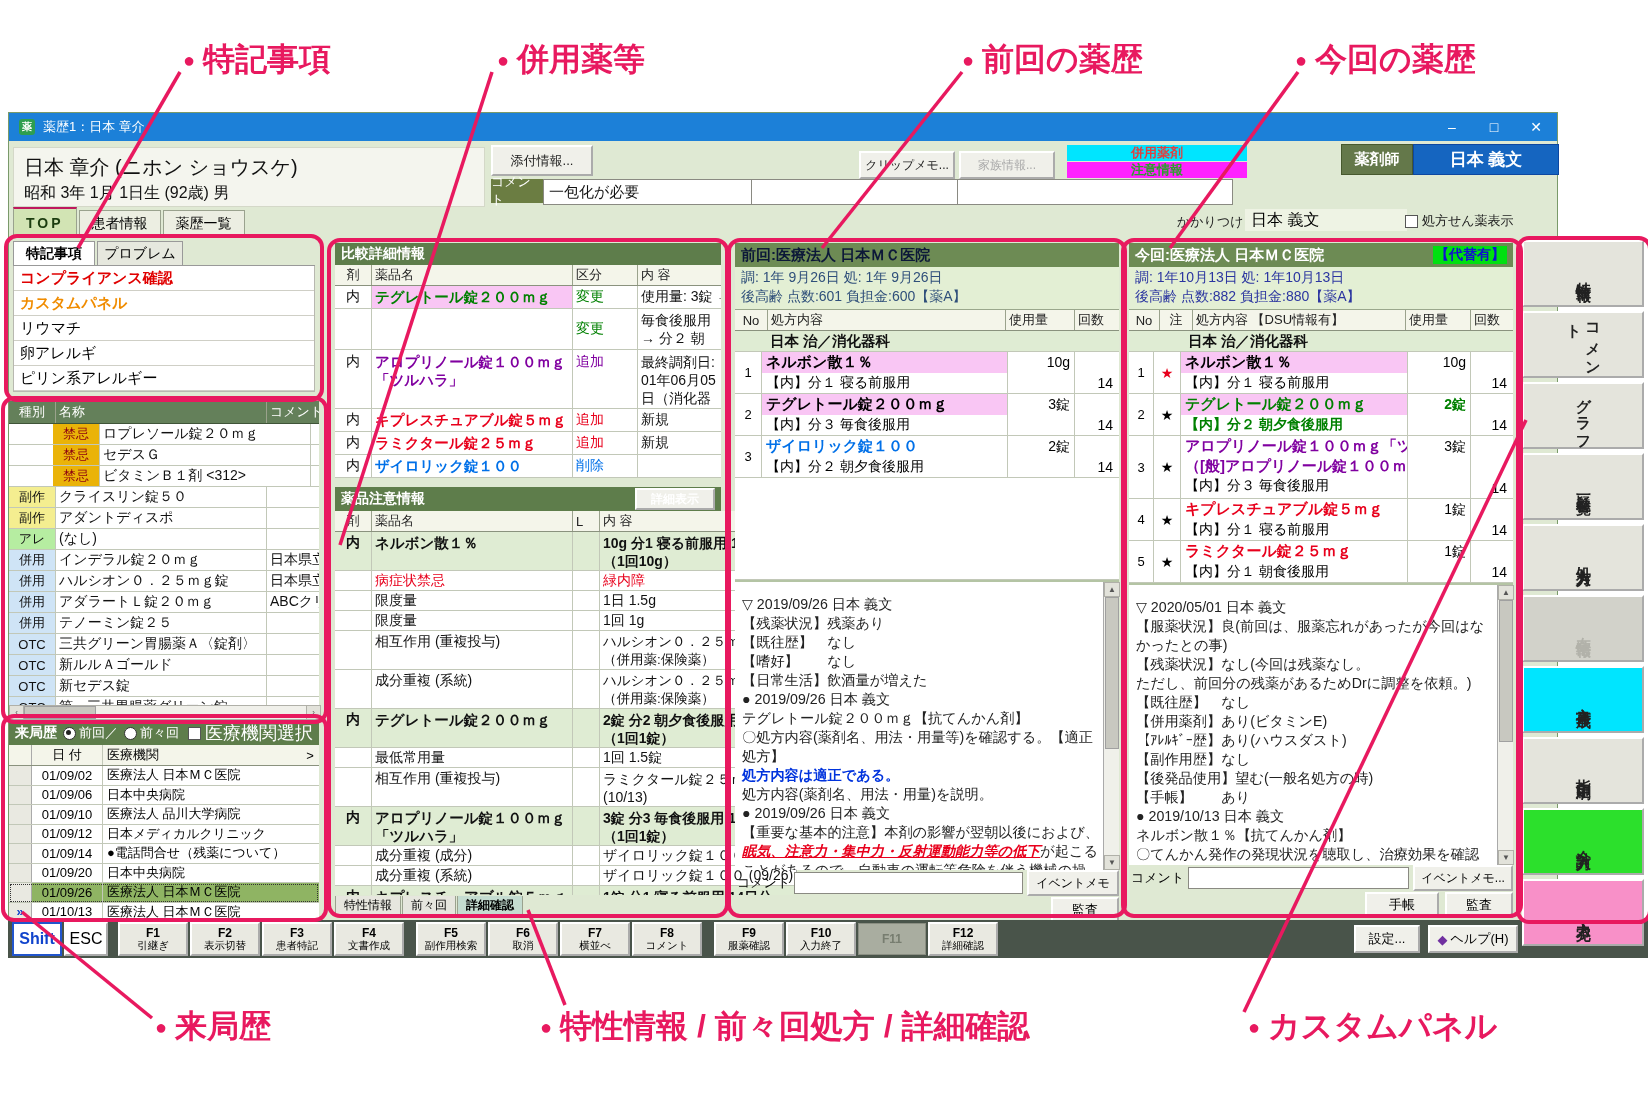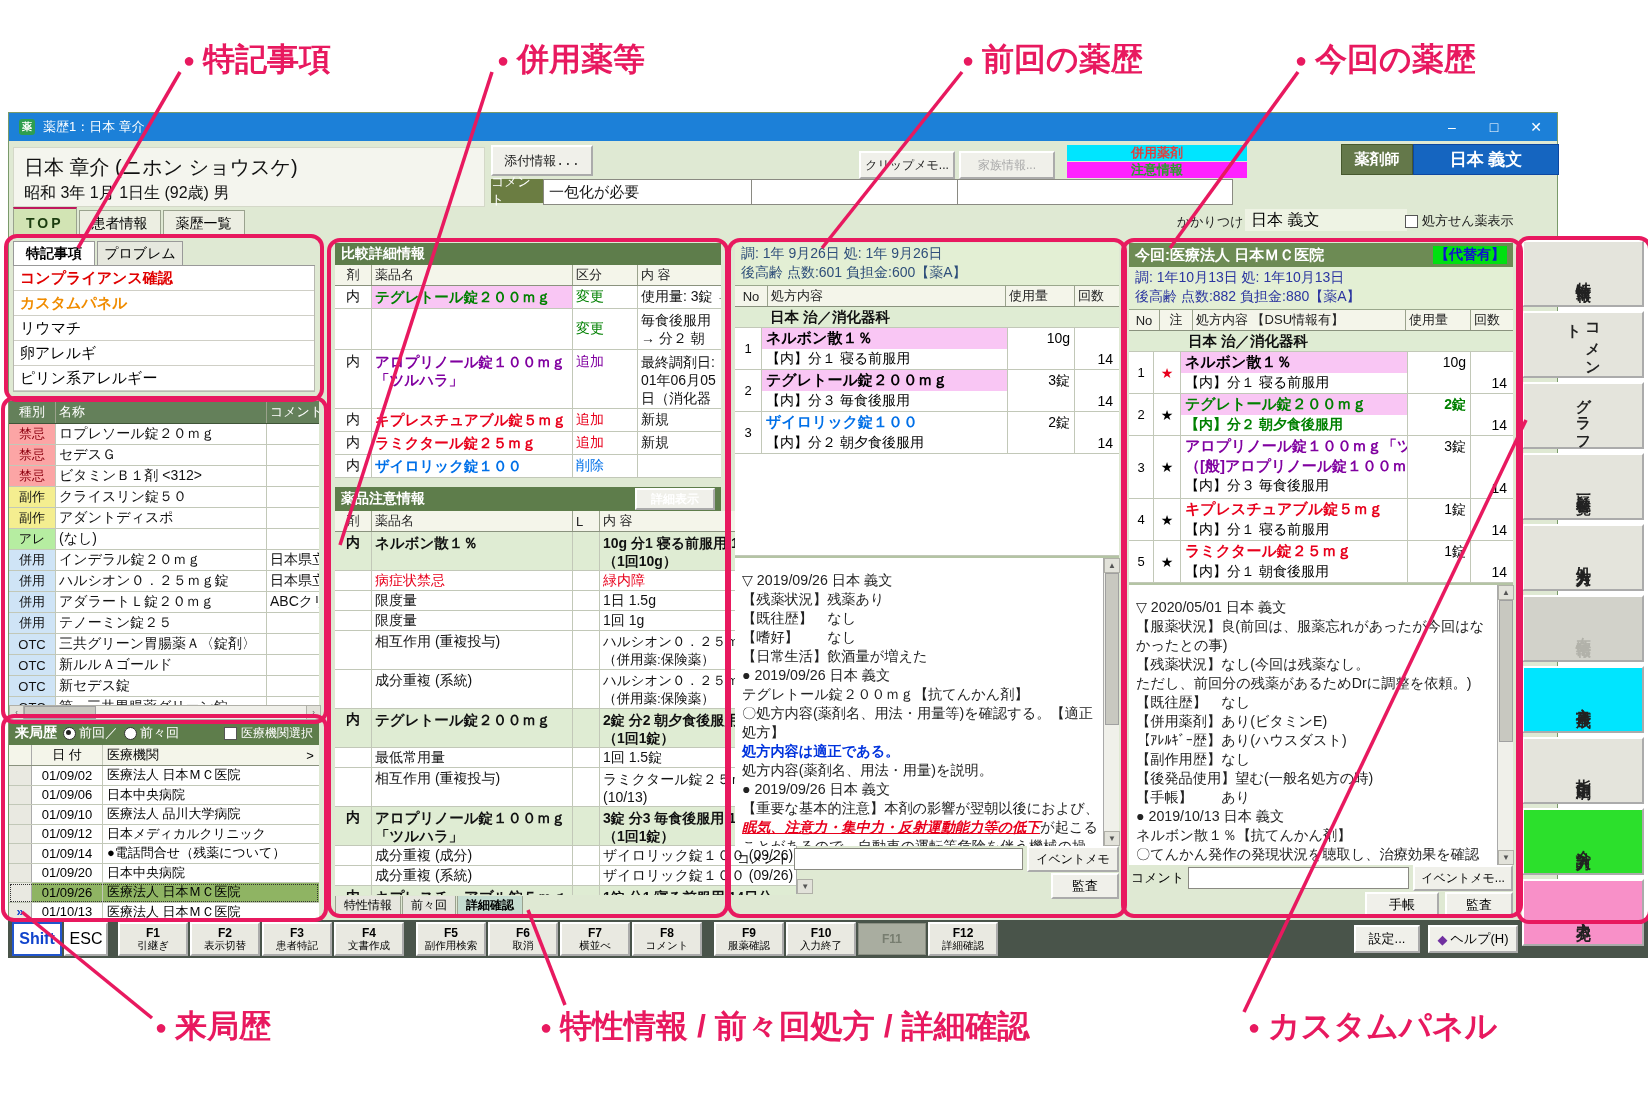--- a/index.html
+++ b/index.html
@@ -40,21 +40,21 @@
   .hrow .cell{font-size:13px;color:#222;}
   .brd{border-right:1px solid #c2c8b8;}
   .hbrd{border-right:1px solid #9aa28c;}
   
   .sn-item{height:24px;display:flex;align-items:center;border-bottom:1px solid #cfcfc6;background:#fff;font-size:15px;padding-left:6px;}
   .red-b{color:#e00000;font-weight:bold;}
   .org-b{color:#f08c00;font-weight:bold;}
   .blue-b{color:#0033dd;font-weight:bold;}
   
   .badge{justify-content:center;font-size:13px;border-right:1px solid #c2c8b8;}
-  .b-kin{background:#fca5a5;color:#8c0010;}
+  .b-kin{background:#eab308;color:#8c0010;margin-left:44px;}
   .b-fuku{background:#f4ee90;}
   .b-are{background:#b6eda1;}
   .b-hei{background:#cfe4f6;}
   
   .vrow{display:flex;height:18.5px;border-bottom:1px solid #c2c8b8;background:#fff;font-size:13px;}
   .vrow .c0{width:22px;background:#e9e9e1;border-right:1px solid #aaa;display:flex;align-items:center;justify-content:center;color:#1144cc;font-weight:bold;}
   .vrow .c1{width:70px;display:flex;align-items:center;justify-content:center;border-right:1px solid #c2c8b8;}
   .vrow .c2{flex:1;display:flex;align-items:center;padding-left:4px;white-space:nowrap;overflow:hidden;}
   .vrow.sel{background:#8fb463;outline:1px dotted #333;outline-offset:-2px;}
   .radio{width:11px;height:11px;border-radius:50%;background:#fff;border:1px solid #333;display:inline-block;position:relative;margin-right:3px;}
@@ -113,21 +113,21 @@
         <span>–</span>
         <span>□</span>
         <span>✕</span>
       </span>
     </div>
 
     <div class="pbox">
       <div class="pname">日本 章介 (ニホン ショウスケ)</div>
       <div class="pbirth">昭和 3年 1月 1日生 (92歳) 男</div>
     </div>
-    <div class="btn abs" style="left:482px;top:32px;width:98px;height:27px;font-family:Liberation Mono, monospace;">添付情報...</div>
+    <div class="btn abs" style="left:482px;top:32px;width:98px;height:27px;">添付情報...</div>
     <div class="btn abs" style="left:850px;top:38px;width:92px;height:24px;font-size:12px;">クリップメモ...</div>
     <div class="btn dis abs" style="left:950px;top:38px;width:92px;height:24px;font-size:12px;">家族情報...</div>
     <div class="ibar abs" style="left:1058px;top:32px;width:180px;height:16px;background:#00e5ff;color:#e04040;">併用薬剤</div>
     <div class="ibar abs" style="left:1058px;top:49px;width:180px;height:16px;background:#ff22ff;color:#2aa02a;">注意情報</div>
     <div class="greenbtn abs" style="left:1332px;top:31px;width:70px;height:29px;font-size:15px;">薬剤師</div>
     <div class="bluebtn abs" style="left:1404px;top:31px;width:144px;height:29px;">日本 義文</div>
 
     <div class="lblg abs" style="left:482px;top:66px;width:52px;height:24px;">コメント</div>
     <div class="inp abs" style="left:534px;top:66px;width:204px;height:24px;">一包化が必要</div>
     <div class="inp abs" style="left:742px;top:66px;width:202px;height:24px;"></div>
@@ -247,21 +247,21 @@
       <div class="ptitle" style="height:24px;gap:6px;">
         <span>来局歴</span>
         <span style="display:flex;align-items:center;font-weight:normal;font-size:13px;">
             <span class="radio on"></span>
             <span>前回／</span>
           </span>
         <span style="display:flex;align-items:center;font-weight:normal;font-size:13px;">
             <span class="radio"></span>
             <span>前々回</span>
           </span>
-        <span style="display:flex;align-items:center;font-weight:normal;font-size:12px;margin-left:auto;">
+        <span style="display:flex;align-items:center;font-weight:normal;font-size:18px;margin-left:auto;">
             <span class="chk"></span>
             <span>医療機関選択</span>
           </span>
       </div>
       <div class="vrow" style="background:#f4f5ea;border-bottom:1px solid #8a927e;height:20px;font-weight:normal;">
         <span class="c0" style="background:#f4f5ea;"></span>
         <span class="c1">日 付</span>
         <span class="c2">医療機関</span>
         <span style="width:18px;display:flex;align-items:center;justify-content:center;">&gt;</span>
       </div>
@@ -454,20 +454,21 @@
         </div>
       </div>
       <div style="display:flex;margin-top:1px;">
         <span class="tab2">特性情報</span>
         <span class="tab2">前々回</span>
         <span class="tab2 on">詳細確認</span>
       </div>
     </div>
 
     <div class="abs" style="left:726px;top:130px;width:384px;">
+      <div class="ptitle" style="height:24px;background:#6d8b54;color:#0c1838;font-size:15px;">前回:医療法人 日本ＭＣ医院</div>
       <div style="background:#e3efd4;border-bottom:1px solid #9aa78c;height:40px;padding:1px 6px;color:#2f4f7a;font-size:14px;line-height:19px;">
         <div>調: 1年 9月26日 処: 1年 9月26日</div>
         <div>後高齢 点数:601 負担金:600【薬A】</div>
       </div>
       <div class="tr hrow" style="height:20px;">
         <span class="cell hbrd" style="width:26px;justify-content:center;">No</span>
         <span class="cell hbrd" style="flex:1;">処方内容</span>
         <span class="cell hbrd" style="width:62px;">使用量</span>
         <span class="cell" style="width:38px;">回数</span>
       </div>

